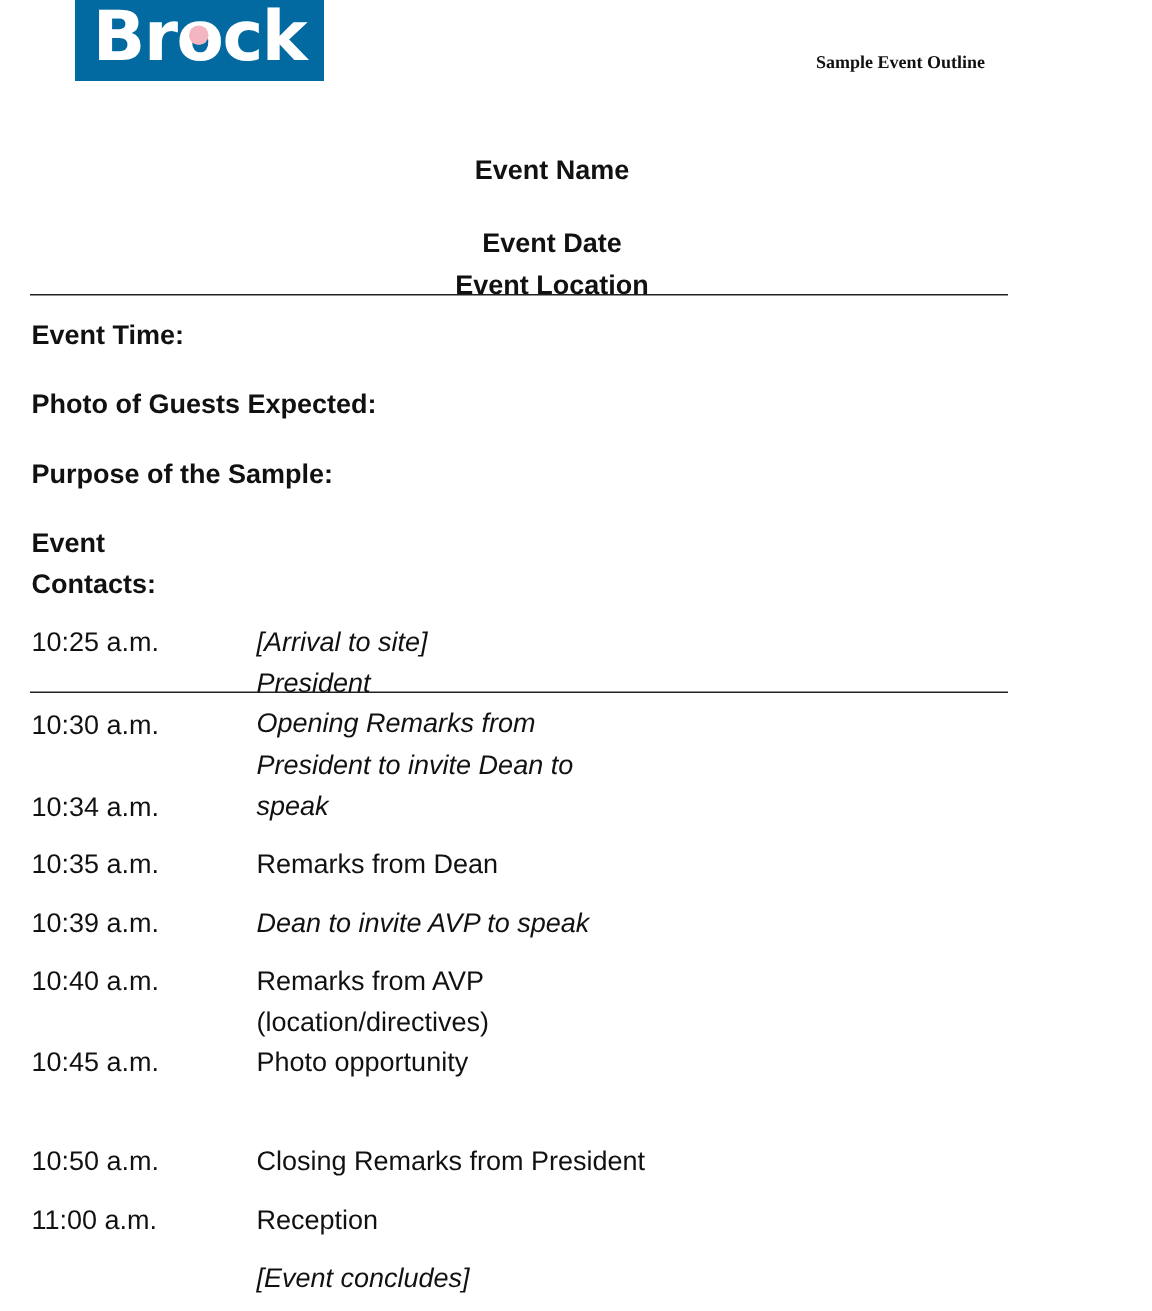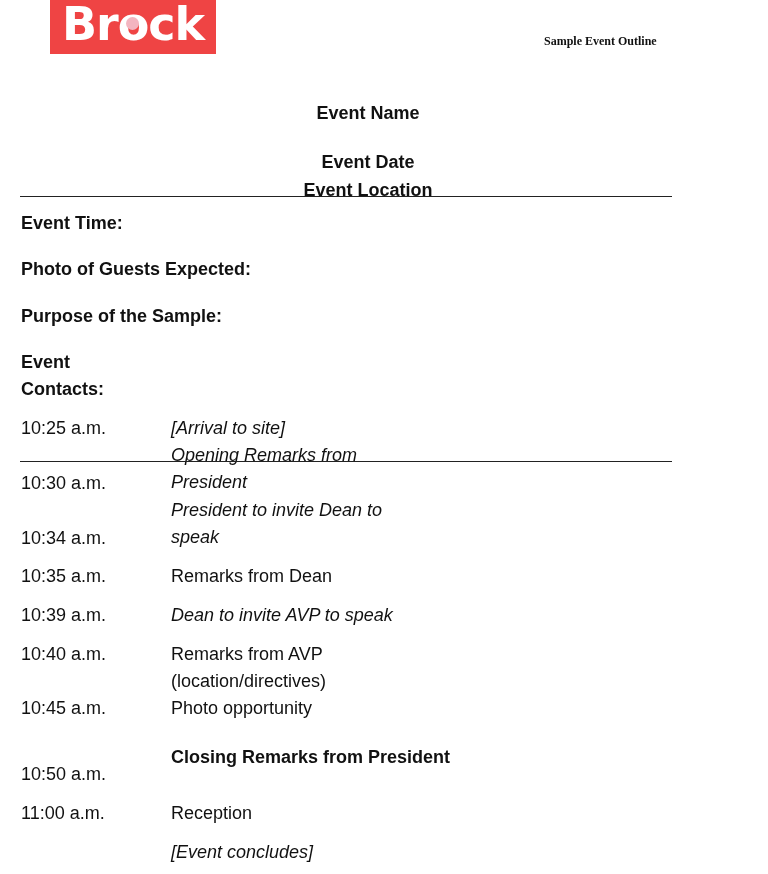--- a/index.html
+++ b/index.html
@@ -3,21 +3,21 @@
   <meta charset="utf-8">
   <style>
     html, body { margin: 0; padding: 0; background: #ffffff; }
     body {
       width: 768px; height: 874px; position: relative; overflow: hidden;
       font-family: "Liberation Sans", "DejaVu Sans", sans-serif;
       color: #111111;
     }
     .logo {
       position: absolute; left: 50px; top: 0; width: 166px; height: 54px;
-      background: #ef4444; display: flex; align-items: center; justify-content: center;
+      background: #0369a1; display: flex; align-items: center; justify-content: center;
     }
     .logo-text {
       color: #ffffff; font-weight: bold; font-size: 46px; letter-spacing: -1px;
       font-family: "DejaVu Sans", sans-serif; line-height: 1; margin-top: -6px;
     }
     .logo-text .o { position: relative; display: inline-block; }
     .logo-text .o::after {
       content: ""; position: absolute; left: 8px; top: 16px; width: 13px; height: 13px;
       border-radius: 50%; background: #f3b5c0;
     }
@@ -62,22 +62,22 @@
   <div>Event</div>
   <div>Contacts:</div>
 </div>
 
 <div class="time" style="top:418px;">10:25 a.m.</div>
 <div class="desc italic" style="top:415px;">
   <div>[Arrival to site]</div>
 </div>
 
 <div class="desc italic" style="top:442px;">
+  <div>President</div>
   <div>Opening Remarks from</div>
-  <div>President</div>
 </div>
 <div class="time" style="top:473px;">10:30 a.m.</div>
 
 <div class="rule" style="top:461px;"></div>
 
 <div class="desc italic" style="top:497px;">
   <div>President to invite Dean to</div>
   <div>speak</div>
 </div>
 <div class="time" style="top:528px;">10:34 a.m.</div>
@@ -97,21 +97,21 @@
   <div>Remarks from AVP</div>
 </div>
 
 <div class="desc" style="top:668px;">
   <div>(location/directives)</div>
   <div>Photo opportunity</div>
 </div>
 <div class="time" style="top:698px;">10:45 a.m.</div>
 
 <div class="time" style="top:764px;">10:50 a.m.</div>
-<div class="desc" style="top:744px;font-weight:bold;">
+<div class="desc" style="top:761px;">
   <div>Closing Remarks from President</div>
 </div>
 
 <div class="time" style="top:803px;">11:00 a.m.</div>
 <div class="desc" style="top:800px;">
   <div>Reception</div>
 </div>
 
 <div class="time" style="top:873px;">11:45 a.m.</div>
 <div class="desc italic" style="top:839px;">

